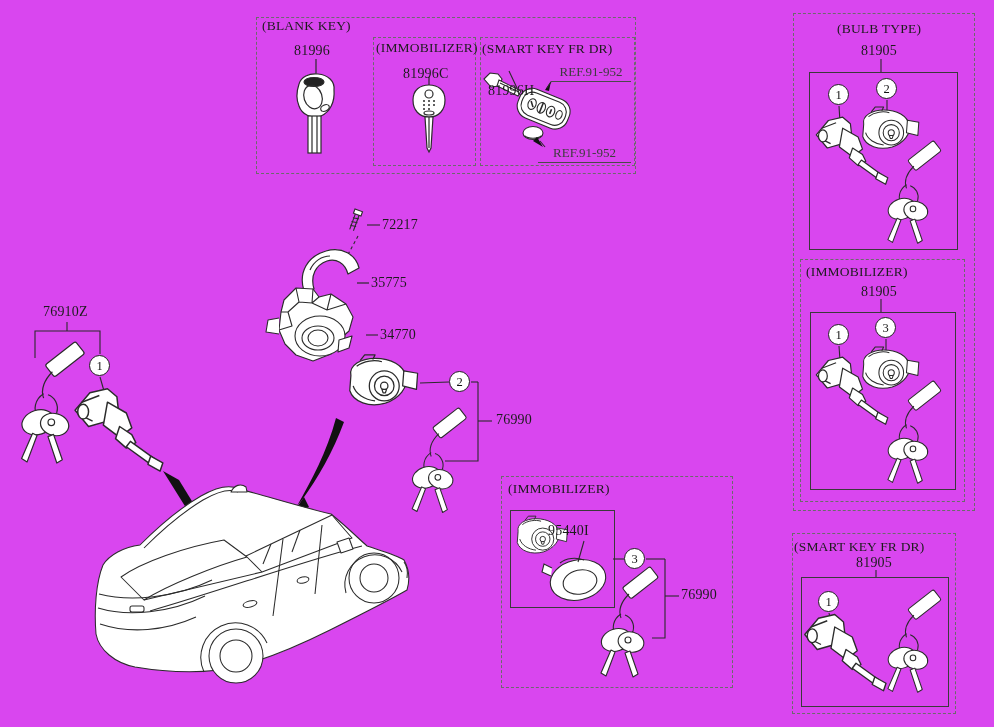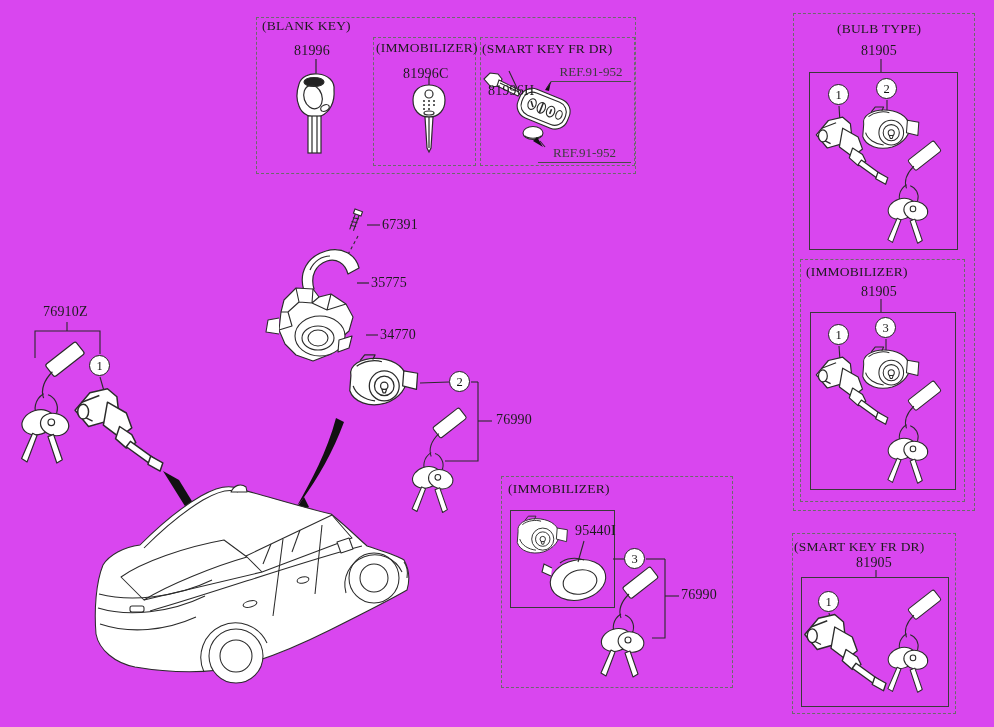--- a/index.html
+++ b/index.html
@@ -297,27 +297,27 @@
   <div class="lbl toplayer" style="left:799px;top:21px;margin-left:38px;">(BULB TYPE)</div>
   <div class="lbl part center toplayer" style="left:861px;top:43px;width:40px;">81905</div>
 
   <div class="lbl toplayer" style="left:806px;top:264px;">(IMMOBILIZER)</div>
   <div class="lbl part center toplayer" style="left:861px;top:284px;width:40px;">81905</div>
 
   <div class="lbl toplayer" style="left:794px;top:539px;">(SMART KEY FR DR)</div>
   <div class="lbl part center toplayer" style="left:856px;top:555px;width:40px;">81905</div>
 
   <div class="lbl toplayer" style="left:508px;top:481px;">(IMMOBILIZER)</div>
-  <div class="lbl part toplayer" style="left:575px;top:523px;text-align:right;">95440I</div>
+  <div class="lbl part toplayer" style="left:548px;top:523px;text-align:right;">95440I</div>
   <div class="lbl part toplayer" style="left:681px;top:587px;">76990</div>
 
   <div class="lbl part toplayer" style="left:496px;top:412px;">76990</div>
   <div class="lbl part toplayer" style="left:43px;top:304px;">76910Z</div>
 
-  <div class="lbl part toplayer" style="left:382px;top:217px;">67391</div>
+  <div class="lbl part toplayer" style="left:382px;top:217px;">72217</div>
   <div class="lbl part toplayer" style="left:371px;top:275px;">35775</div>
   <div class="lbl part toplayer" style="left:380px;top:327px;">34770</div>
 
   <div class="callout" style="left:89px;top:355px;">1</div>
   <div class="callout" style="left:449px;top:371px;">2</div>
   <div class="callout" style="left:624px;top:548px;">3</div>
   <div class="callout" style="left:828px;top:84px;">1</div>
   <div class="callout" style="left:876px;top:78px;">2</div>
   <div class="callout" style="left:828px;top:324px;">1</div>
   <div class="callout" style="left:875px;top:317px;">3</div>

